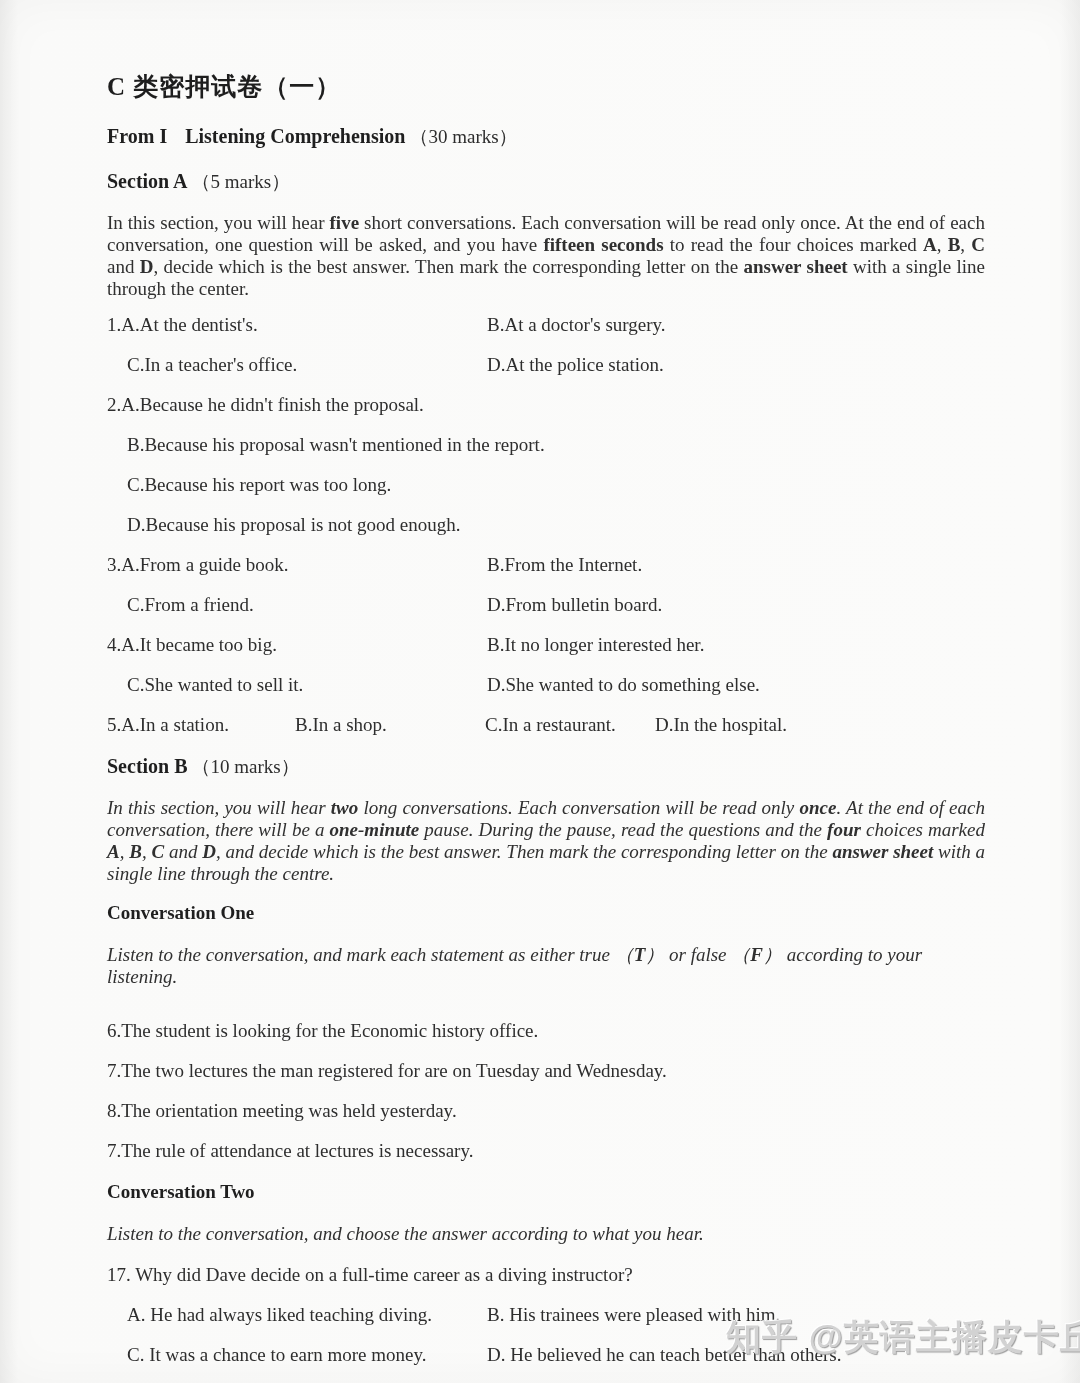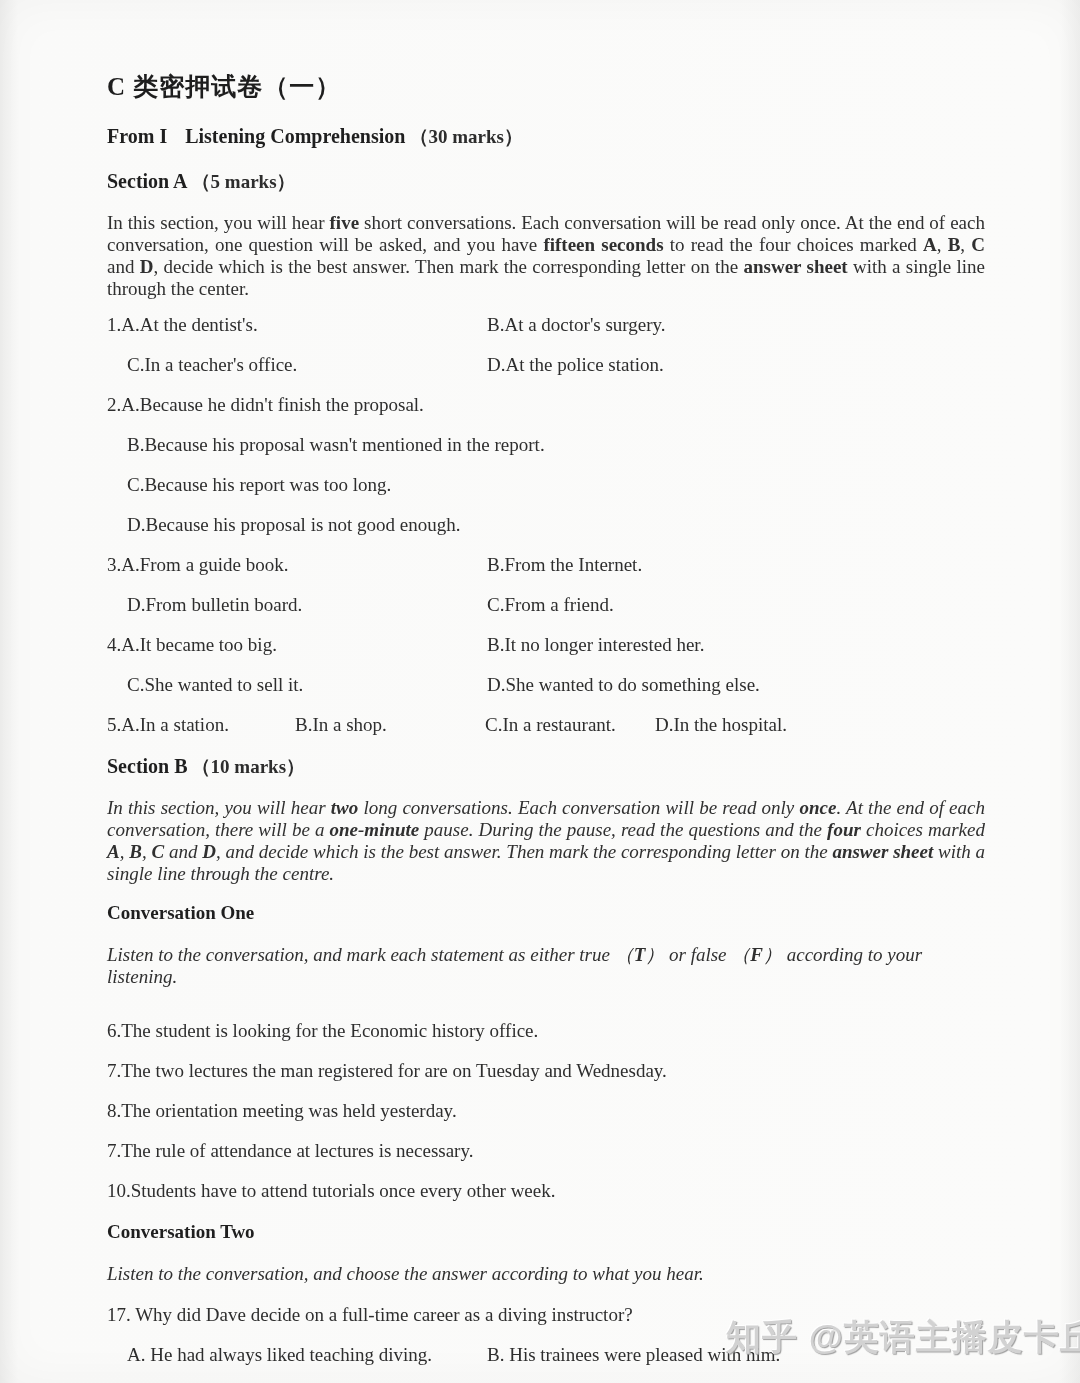--- a/index.html
+++ b/index.html
@@ -28,21 +28,21 @@
     letter-spacing: 1px;
   }
   .heading {
     font-size: 20px;
     line-height: 24px;
     margin-bottom: 20px;
     color: #1f1f1f;
   }
   .heading .hb { font-weight: bold; }
   .heading .part-label { margin-right: 18px; }
-  .heading .marks { font-weight: bold; font-size: 19px; color: #2d2d2d; margin-left: 4px; text-align: right; }
+  .heading .marks { font-weight: normal; font-size: 19px; color: #2d2d2d; margin-left: 4px; text-align: right; }
   .sec-heading { margin-bottom: 18px; }
   .intro {
     font-size: 19px;
     line-height: 22px;
     text-align: justify;
     margin: 0 0 14px 0;
     color: #303030;
   }
   .intro-b {
     font-style: italic;
@@ -117,22 +117,22 @@
   <div class="qline">2.A.Because he didn't finish the proposal.</div>
   <div class="qline indent">B.Because his proposal wasn't mentioned in the report.</div>
   <div class="qline indent">C.Because his report was too long.</div>
   <div class="qline indent">D.Because his proposal is not good enough.</div>
 
   <div class="qline cols2">
     <span>3.A.From a guide book.</span>
     <span>B.From the Internet.</span>
   </div>
   <div class="qline cols2 row-indent">
+    <span>C.From a friend.</span>
     <span>D.From bulletin board.</span>
-    <span>C.From a friend.</span>
   </div>
 
   <div class="qline cols2">
     <span>4.A.It became too big.</span>
     <span>B.It no longer interested her.</span>
   </div>
   <div class="qline cols2 row-indent">
     <span>C.She wanted to sell it.</span>
     <span>D.She wanted to do something else.</span>
   </div>
@@ -151,21 +151,20 @@
   <p class="intro intro-b"><span>In this section, you will hear </span><span class="bd">two</span><span> long conversations. Each conversation will be read only </span><span class="bd">once</span><span>. At the end of each conversation, there will be a </span><span class="bd">one-minute</span><span> pause. During the pause, read the questions and the </span><span class="bd">four</span><span> choices marked </span><span class="bd">A</span><span>, </span><span class="bd">B</span><span>, </span><span class="bd">C</span><span> and </span><span class="bd">D</span><span>, and decide which is the best answer. Then mark the corresponding letter on the </span><span class="bd">answer sheet</span><span> with a single line through the centre.</span></p>
 
   <div class="conv-heading">Conversation One</div>
 
   <p class="note"><span>Listen to the conversation, and mark each statement as either true （</span><span class="bd">T</span><span>） or false （</span><span class="bd">F</span><span>） according to your listening.</span></p>
 
   <div class="qline">6.The student is looking for the Economic history office.</div>
   <div class="qline">7.The two lectures the man registered for are on Tuesday and Wednesday.</div>
   <div class="qline">8.The orientation meeting was held yesterday.</div>
   <div class="qline">7.The rule of attendance at lectures is necessary.</div>
-  <div class="qline">10.Students have to attend tutorials once every other week.</div>
 
   <div class="conv-heading">Conversation Two</div>
 
   <p class="note note2">Listen to the conversation, and choose the answer according to what you hear.</p>
 
   <div class="qline">17. Why did Dave decide on a full-time career as a diving instructor?</div>
   <div class="qline cols2 row-indent">
     <span>A. He had always liked teaching diving.</span>
     <span>B. His trainees were pleased with him.</span>
   </div>

